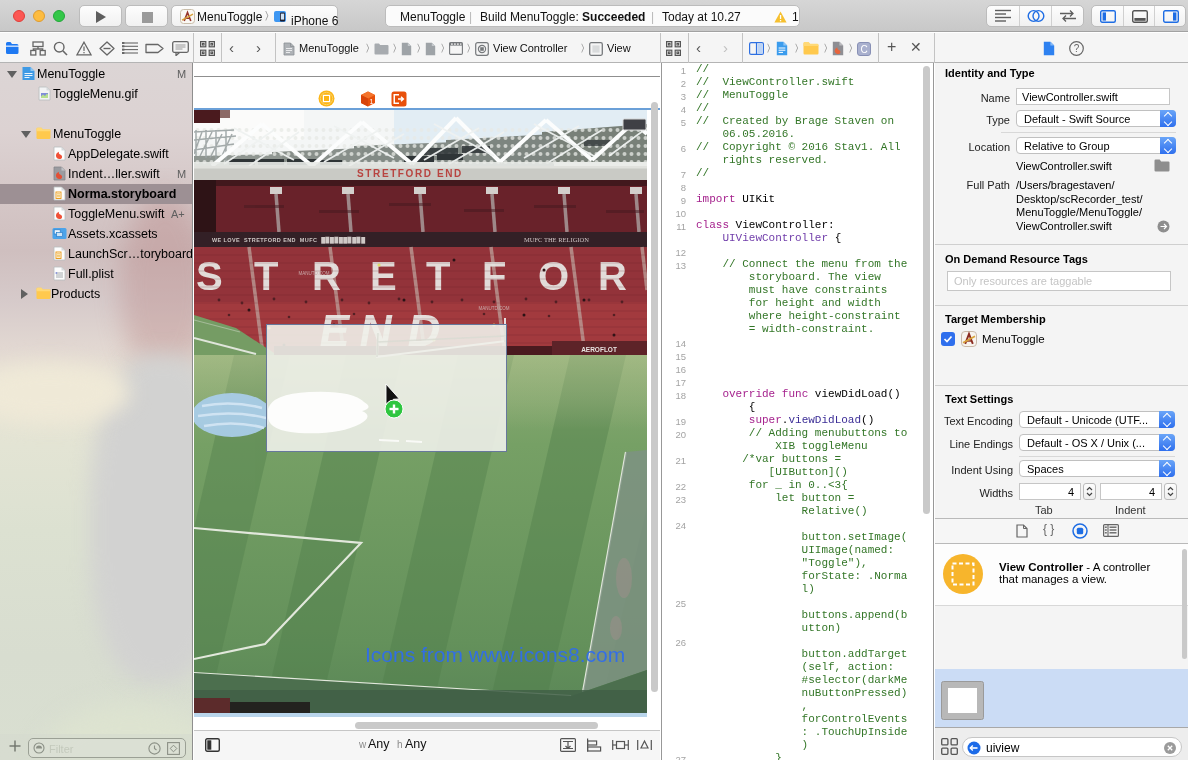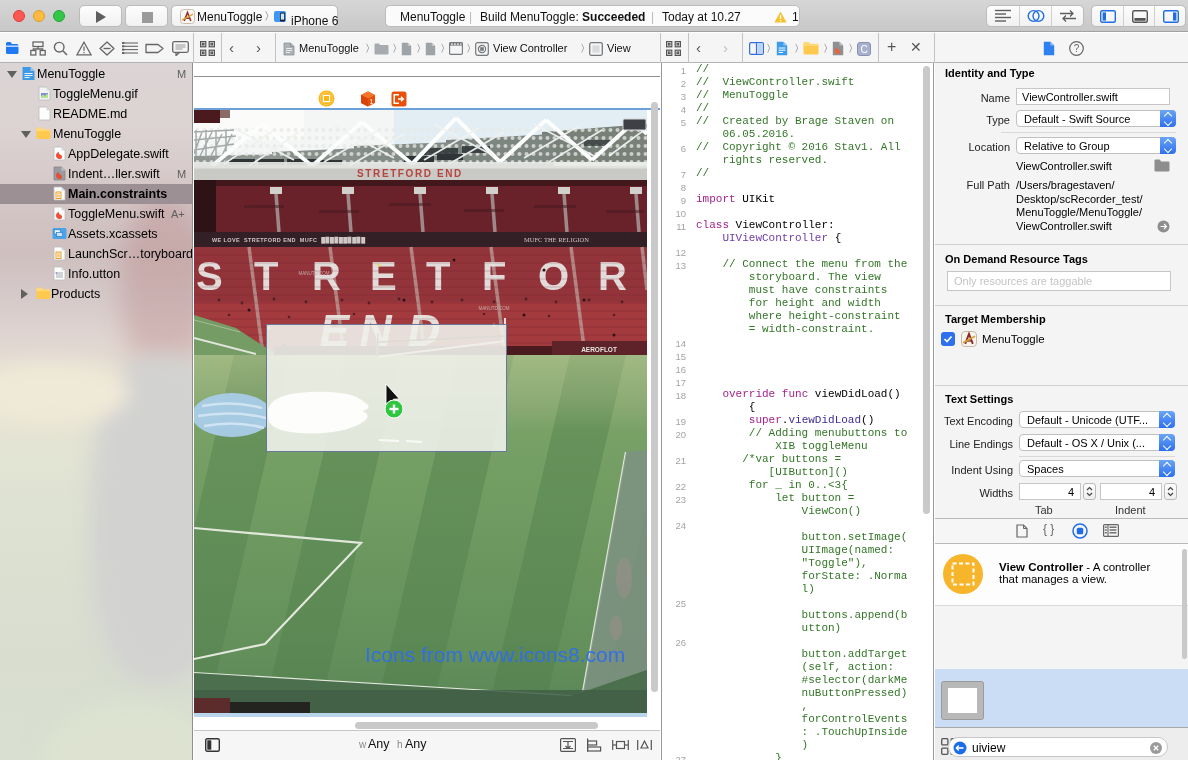--- a/index.html
+++ b/index.html
@@ -333,27 +333,20 @@
     </div>
  <div class="trow" style="top:21px">
       <svg class="ficon" style="left:37px" viewBox="0 0 15 15">
         <path d="M2 1 h7.5 L13 4.5 V14 H2 Z" fill="#f2f3f4" stroke="#b8bcbe" stroke-width="0.8"></path>
         <path d="M9.5 1 V4.5 H13" fill="#d7dadc"></path>
         <rect x="4" y="7" width="7" height="5" fill="#7f8cd8"></rect>
         <path d="M4 10.5 l2-2 2 1.5 2-2.5 1 1.2 V12 H4 Z" fill="#b7e08e"></path>
       </svg>
       <span class="nm" style="left:53px">ToggleMenu.gif</span>
     </div>
- <div class="trow" style="top:41px">
-      <svg class="ficon" style="left:37px" viewBox="0 0 15 15">
-        <path d="M2 1 h7.5 L13 4.5 V14 H2 Z" fill="#fdfdfd" stroke="#b8bcbe" stroke-width="0.8"></path>
-        <path d="M9.5 1 V4.5 H13" fill="#d7dadc"></path>
-      </svg>
-      <span class="nm" style="left:53px">README.md</span>
-    </div>
  <div class="trow" style="top:61px">
       <div class="tri trid" style="left:21px"></div>
       <svg class="ficon" style="left:36px" viewBox="0 0 15 15">
         <path d="M0.5 3 a1.2 1.2 0 0 1 1.2 -1.2 h3.8 l1.4 1.8 h6.4 a1.2 1.2 0 0 1 1.2 1.2 v7 a1.2 1.2 0 0 1 -1.2 1.2 h-11.6 a1.2 1.2 0 0 1 -1.2 -1.2 Z" fill="#ffc94d"></path>
         <path d="M0.5 5.2 h14 v-0.4 a1.2 1.2 0 0 0 -1.2 -1.2 h-6.4 l-1.4 -1.8 h-3.8 a1.2 1.2 0 0 0 -1.2 1.2 Z" fill="#ffd977"></path>
       </svg>
       <span class="nm" style="left:53px">MenuToggle</span>
     </div>
  <div class="trow" style="top:81px">
       <svg class="ficon" style="left:52px" viewBox="0 0 15 15">
@@ -376,21 +369,21 @@
       <svg class="ficon" style="left:52px" viewBox="0 0 15 15">
         <path d="M2 1 h7.5 L13 4.5 V14 H2 Z" fill="#fdfdfd" stroke="#b8bcbe" stroke-width="0.8"></path>
         <path d="M9.5 1 V4.5 H13" fill="#d7dadc"></path>
         <rect x="4" y="6" width="5" height="6.5" fill="#fff" stroke="#e8930c" stroke-width="0.9"></rect>
         <g stroke="#f0b43c" stroke-width="0.9">
           <line x1="5" y1="7.8" x2="8" y2="7.8"></line>
           <line x1="5" y1="9.3" x2="8" y2="9.3"></line>
           <line x1="5" y1="10.8" x2="8" y2="10.8"></line>
         </g>
       </svg>
-      <span class="nm" style="left:68px;font-weight:bold;color:#000">Main.constraints</span>
+      <span class="nm" style="left:68px;font-weight:bold;color:#000">Norma.storyboard</span>
     </div>
  <div class="trow" style="top:141px">
       <svg class="ficon" style="left:52px" viewBox="0 0 15 15">
         <path d="M2 1 h7.5 L13 4.5 V14 H2 Z" fill="#fdfdfd" stroke="#b8bcbe" stroke-width="0.8"></path>
         <path d="M9.5 1 V4.5 H13" fill="#d7dadc"></path>
         <path d="M4.5 11.5 C3.2 9.3 4.5 6.6 7 5.8 C6.5 7.2 7.1 8 8.1 8.6 C9.7 9.4 10.3 10.3 10 11.4 C9.7 12.6 8.4 13.2 7.1 13 C5.9 12.9 5 12.3 4.5 11.5 Z" fill="#f05138"></path>
       </svg>
       <span class="nm" style="left:68px">ToggleMenu.swift</span>
       <span class="badge" style="left:171px">A+</span>
     </div>
@@ -419,31 +412,54 @@
       <svg class="ficon" style="left:52px" viewBox="0 0 15 15">
         <path d="M2 1 h7.5 L13 4.5 V14 H2 Z" fill="#fdfdfd" stroke="#b8bcbe" stroke-width="0.8"></path>
         <path d="M9.5 1 V4.5 H13" fill="#d7dadc"></path>
         <g stroke="#9aa0a4" stroke-width="0.9">
           <line x1="4" y1="7" x2="11" y2="7"></line>
           <line x1="4" y1="9" x2="11" y2="9"></line>
           <line x1="4" y1="11" x2="11" y2="11"></line>
         </g>
         <rect x="3.6" y="6.2" width="1.6" height="1.6" fill="#7f8cd8"></rect>
       </svg>
-      <span class="nm" style="left:68px">Info.utton</span>
+      <span class="nm" style="left:68px">Full.plist</span>
     </div>
  <div class="trow" style="top:221px">
       <div class="tri trir" style="left:21px"></div>
       <svg class="ficon" style="left:36px" viewBox="0 0 15 15">
         <path d="M0.5 3 a1.2 1.2 0 0 1 1.2 -1.2 h3.8 l1.4 1.8 h6.4 a1.2 1.2 0 0 1 1.2 1.2 v7 a1.2 1.2 0 0 1 -1.2 1.2 h-11.6 a1.2 1.2 0 0 1 -1.2 -1.2 Z" fill="#ffc94d"></path>
         <path d="M0.5 5.2 h14 v-0.4 a1.2 1.2 0 0 0 -1.2 -1.2 h-6.4 l-1.4 -1.8 h-3.8 a1.2 1.2 0 0 0 -1.2 1.2 Z" fill="#ffd977"></path>
       </svg>
       <span class="nm" style="left:51px">Products</span>
     </div>
 
+ <div class="abs" style="left:0;top:671px;width:193px;height:26px;background:rgba(214,219,206,0.6)">
+  <svg class="abs" style="left:9px;top:6px" width="12" height="12" viewBox="0 0 12 12">
+        <g stroke="#70746c" stroke-width="1.4">
+          <line x1="6" y1="0.5" x2="6" y2="11.5"></line>
+          <line x1="0.5" y1="6" x2="11.5" y2="6"></line>
+        </g>
+      </svg>
+  <div class="abs" style="left:28px;top:3.5px;width:158px;height:20px;border:1px solid #9ba095;border-radius:5px;background:rgba(222,226,216,0.55)">
+   <svg class="abs" style="left:4px;top:3px" width="12" height="12" viewBox="0 0 12 12">
+          <circle cx="6" cy="6" r="5" fill="none" stroke="#8b9086" stroke-width="1.1"></circle>
+          <path d="M3 6.5 a3 3 0 0 1 6 0 Z" fill="#8b9086"></path>
+        </svg>
+   <span class="abs" style="left:20px;top:4px;font-size:11px;color:#c3c9bc">Filter</span>
+   <svg class="abs" style="right:24px;top:3.5px" width="13" height="13" viewBox="0 0 13 13">
+          <circle cx="6.5" cy="6.5" r="5.6" fill="none" stroke="#8b9086" stroke-width="1.1"></circle>
+          <path d="M6.5 3.5 V6.5 L8.5 8" fill="none" stroke="#8b9086" stroke-width="1.1"></path>
+        </svg>
+   <svg class="abs" style="right:5px;top:3.5px" width="13" height="13" viewBox="0 0 13 13">
+          <rect x="0.6" y="0.6" width="11.8" height="11.8" fill="none" stroke="#8b9086" stroke-width="1.1"></rect>
+          <path d="M6.5 3.2 L9.8 6.5 L6.5 9.8 L3.2 6.5 Z" fill="none" stroke="#8b9086" stroke-width="1"></path>
+        </svg>
+  </div>
+ </div>
 </div>
 
 <div id="canvas">
  <div class="abs" style="left:0;top:13px;width:466px;height:1px;background:#8f8f8f"></div>
 
  <svg class="abs" style="left:124px;top:27px" width="17" height="17" viewBox="0 0 17 17">
       <circle cx="8.5" cy="8.5" r="8" fill="#fdb515"></circle>
       <circle cx="8.5" cy="8.5" r="6.2" fill="none" stroke="#f6d06a" stroke-width="1"></circle>
       <rect x="5.4" y="5.4" width="6.2" height="6.2" fill="none" stroke="#fff" stroke-width="1.2"></rect>
     </svg>
@@ -786,21 +802,21 @@
       <div class="crow" style="top:313.40px"><span class="ln">17</span><span class="ct"></span></div>
       <div class="crow" style="top:326.40px"><span class="ln">18</span><span class="ct">    <s class="k">override</s> <s class="k">func</s> viewDidLoad()</span></div>
       <div class="crow" style="top:339.40px"><span class="ln"></span><span class="ct">        {</span></div>
       <div class="crow" style="top:352.40px"><span class="ln">19</span><span class="ct">        <s class="k">super</s>.<s class="mb">viewDidLoad</s>()</span></div>
       <div class="crow" style="top:365.40px"><span class="ln">20</span><span class="ct">        <s class="g">// Adding menubuttons to</s></span></div>
       <div class="crow" style="top:378.40px"><span class="ln"></span><span class="ct"><s class="g">            XIB toggleMenu</s></span></div>
       <div class="crow" style="top:391.40px"><span class="ln">21</span><span class="ct"><s class="g">       /*var buttons =</s></span></div>
       <div class="crow" style="top:404.40px"><span class="ln"></span><span class="ct"><s class="g">           [UIButton]()</s></span></div>
       <div class="crow" style="top:417.40px"><span class="ln">22</span><span class="ct"><s class="g">        for _ in 0..&lt;3{</s></span></div>
       <div class="crow" style="top:430.40px"><span class="ln">23</span><span class="ct"><s class="g">            let button =</s></span></div>
-      <div class="crow" style="top:443.40px"><span class="ln"></span><span class="ct"><s class="g">                ViewCon()</s></span></div>
+      <div class="crow" style="top:443.40px"><span class="ln"></span><span class="ct"><s class="g">                Relative()</s></span></div>
       <div class="crow" style="top:456.40px"><span class="ln">24</span><span class="ct"></span></div>
       <div class="crow" style="top:469.40px"><span class="ln"></span><span class="ct"><s class="g">                button.setImage(</s></span></div>
       <div class="crow" style="top:482.40px"><span class="ln"></span><span class="ct"><s class="g">                UIImage(named:</s></span></div>
       <div class="crow" style="top:495.40px"><span class="ln"></span><span class="ct"><s class="g">                "Toggle"),</s></span></div>
       <div class="crow" style="top:508.40px"><span class="ln"></span><span class="ct"><s class="g">                forState: .Norma</s></span></div>
       <div class="crow" style="top:521.40px"><span class="ln"></span><span class="ct"><s class="g">                l)</s></span></div>
       <div class="crow" style="top:534.40px"><span class="ln">25</span><span class="ct"></span></div>
       <div class="crow" style="top:547.40px"><span class="ln"></span><span class="ct"><s class="g">                buttons.append(b</s></span></div>
       <div class="crow" style="top:560.40px"><span class="ln"></span><span class="ct"><s class="g">                utton)</s></span></div>
       <div class="crow" style="top:573.40px"><span class="ln">26</span><span class="ct"></span></div>
@@ -935,21 +951,21 @@
 
  <div class="abs" style="left:0;top:665px;width:253px;height:32px;background:#ededed">
   <svg class="abs" style="left:6px;top:10px" width="17" height="17" viewBox="0 0 17 17">
         <g fill="none" stroke="#555" stroke-width="1.3">
           <rect x="0.7" y="0.7" width="6.2" height="6.2" rx="1"></rect>
           <rect x="10.1" y="0.7" width="6.2" height="6.2" rx="1"></rect>
           <rect x="0.7" y="10.1" width="6.2" height="6.2" rx="1"></rect>
           <rect x="10.1" y="10.1" width="6.2" height="6.2" rx="1"></rect>
         </g>
       </svg>
-  <div class="abs" style="left:13px;top:9px;width:220px;height:20px;background:#fff;border:1px solid #c6c6c6;border-radius:10px">
+  <div class="abs" style="left:27px;top:9px;width:220px;height:20px;background:#fff;border:1px solid #c6c6c6;border-radius:10px">
    <svg class="abs" style="left:4px;top:2.5px" width="14" height="14" viewBox="0 0 14 14">
           <circle cx="7" cy="7" r="6.5" fill="#1c6be8"></circle>
           <path d="M3.5 7 h7" stroke="#fff" stroke-width="1.6"></path>
           <path d="M5.8 4.5 L3.3 7 L5.8 9.5" stroke="#fff" stroke-width="1.4" fill="none"></path>
         </svg>
    <span class="abs" style="left:23px;top:3px;font-size:12px;color:#000">uiview</span>
    <svg class="abs" style="right:5px;top:4px" width="12" height="12" viewBox="0 0 12 12">
           <circle cx="6" cy="6" r="6" fill="#9b9b9b"></circle>
           <path d="M3.8 3.8 L8.2 8.2 M8.2 3.8 L3.8 8.2" stroke="#fff" stroke-width="1.3"></path>
         </svg>

